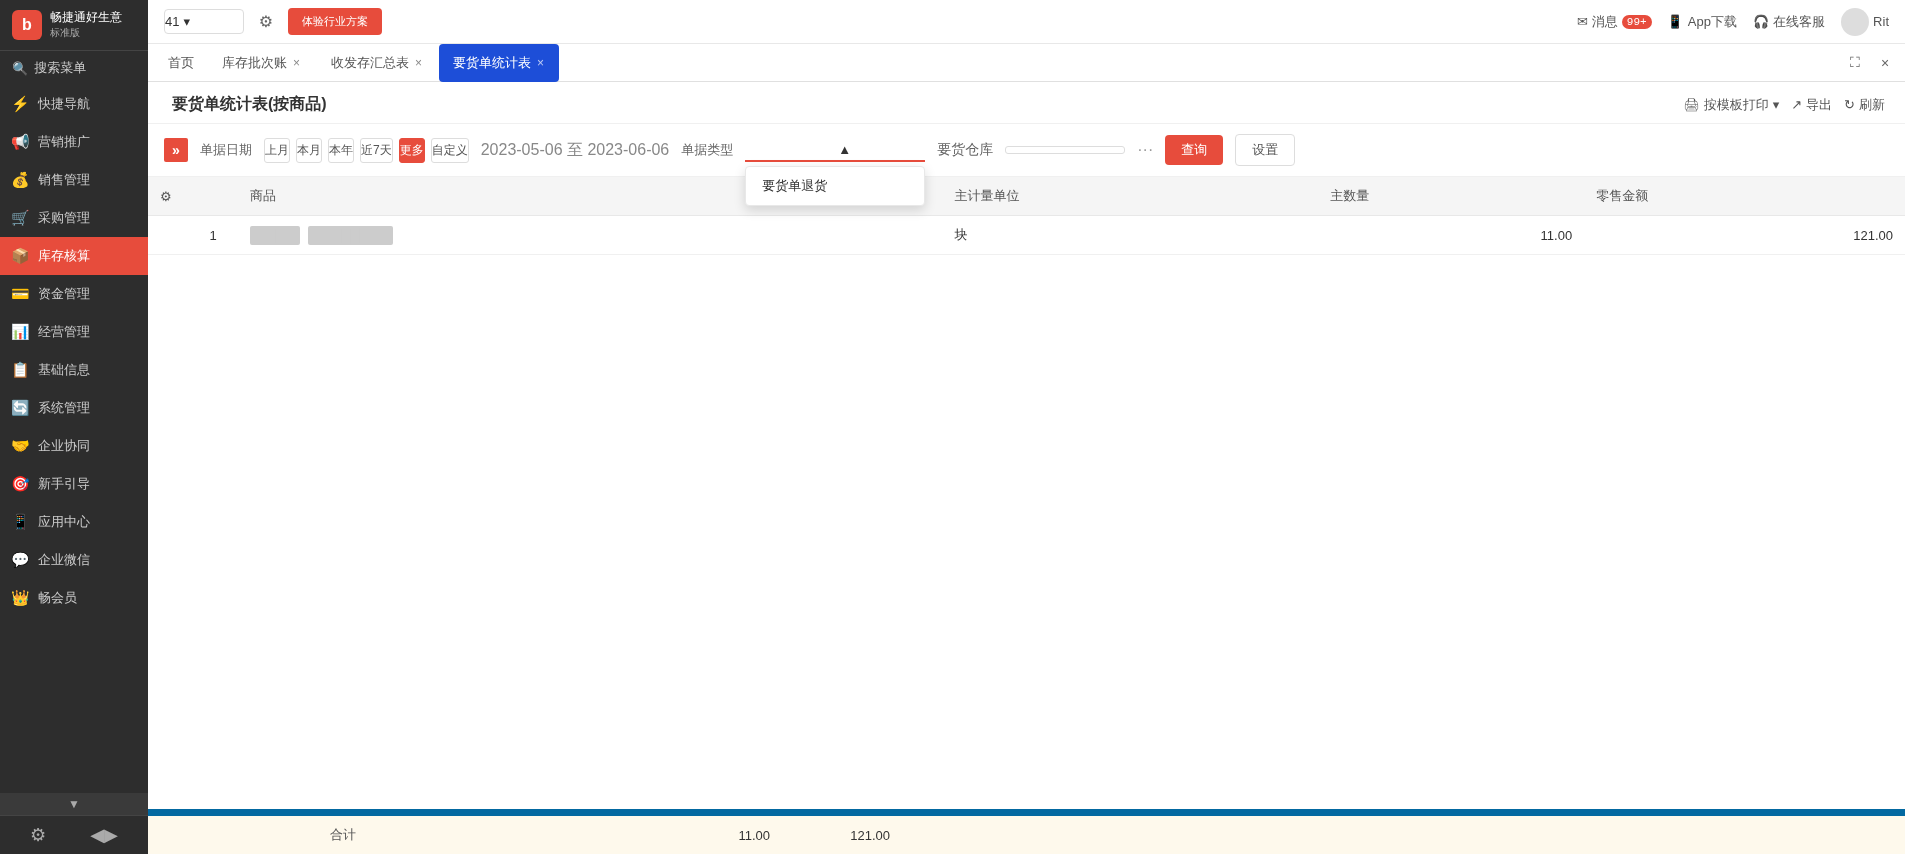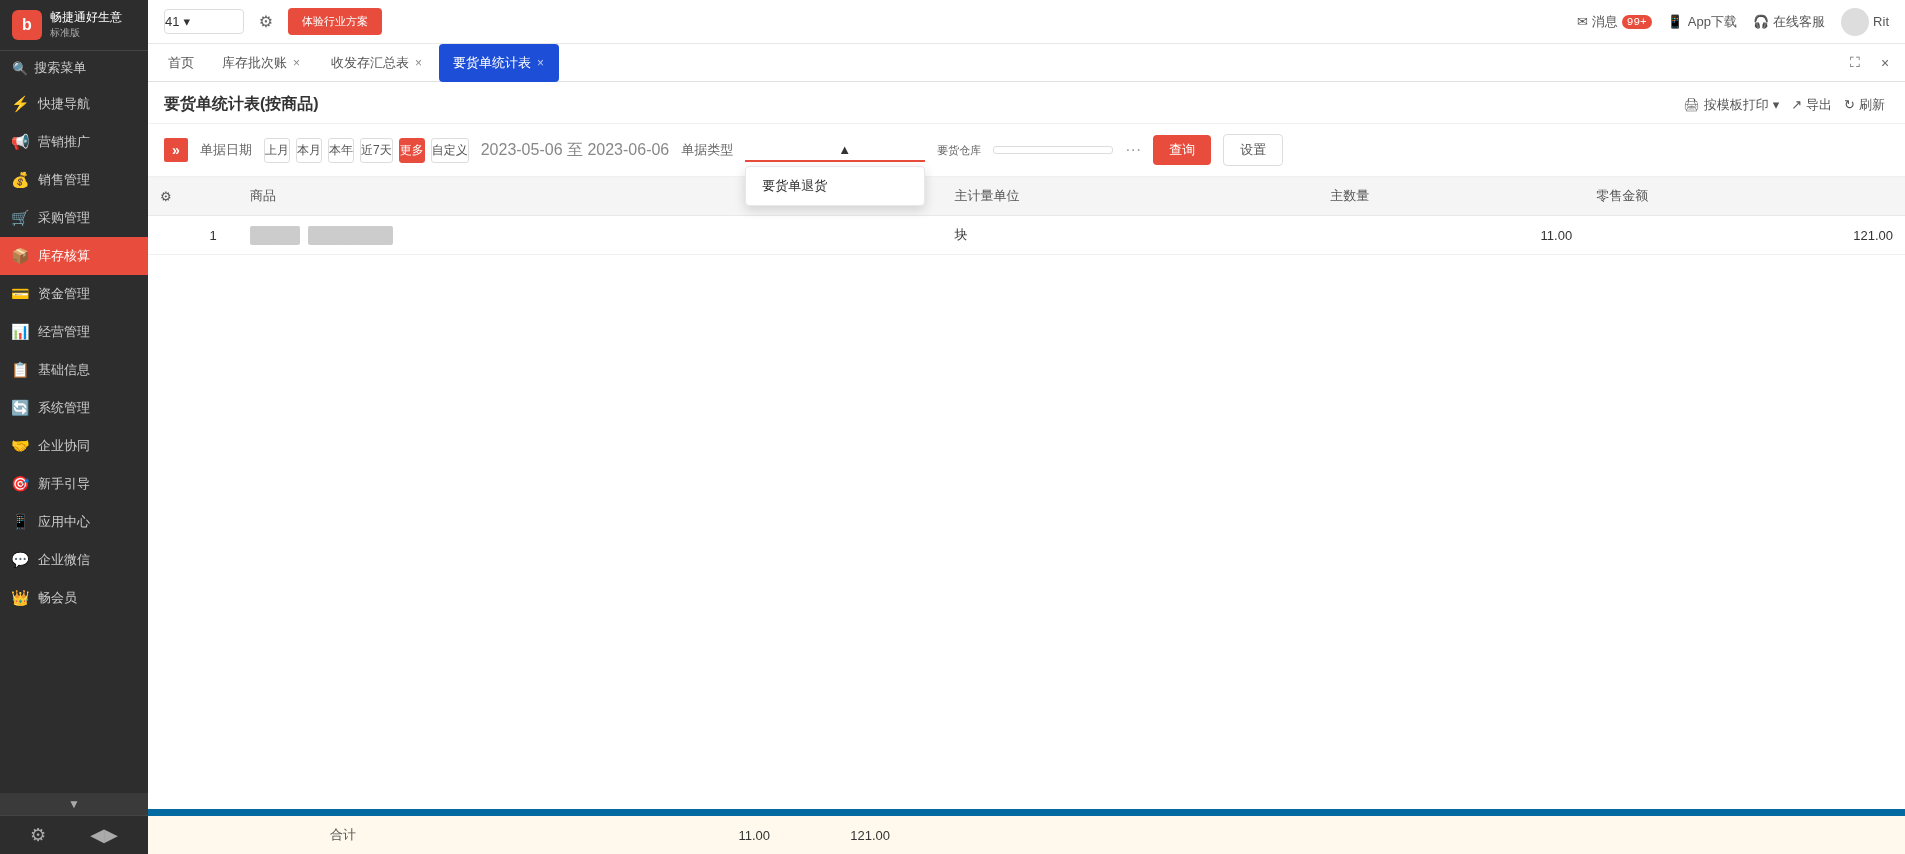--- a/index.html
+++ b/index.html
@@ -230,21 +230,21 @@
       display: flex;
       flex-direction: column;
       background: #fff;
       margin: 0;
     }
 
     .page-header {
       display: flex;
       align-items: center;
       justify-content: space-between;
-      padding: 12px 20px 8px 16px;
+      padding: 12px 20px 8px 24px;
       border-bottom: 1px solid #f0f0f0;
     }
     .page-title {
       font-size: 16px;
       font-weight: bold;
       color: #333;
     }
     .page-header-actions {
       display: flex;
       align-items: center;
@@ -312,21 +312,21 @@
       align-items: center;
       border-bottom: 2px solid #e74c3c;
       padding: 3px 8px;
       min-width: 180px;
       position: relative;
       cursor: pointer;
       gap: 6px;
     }
     .filter-type-select span { flex: 1; font-size: 13px; color: #333; }
     .filter-type-chevron { color: #e74c3c; font-size: 14px; }
-    .filter-warehouse-label { color: #666; font-size: 11px; }
+    .filter-warehouse-label { color: #666; font-size: 14px; }
     .filter-warehouse-select {
       display: flex;
       align-items: center;
       padding: 3px 8px;
       min-width: 120px;
       cursor: pointer;
       border: 1px solid #ddd;
       border-radius: 3px;
     }
     .filter-dots { color: #999; cursor: pointer; font-size: 16px; }

